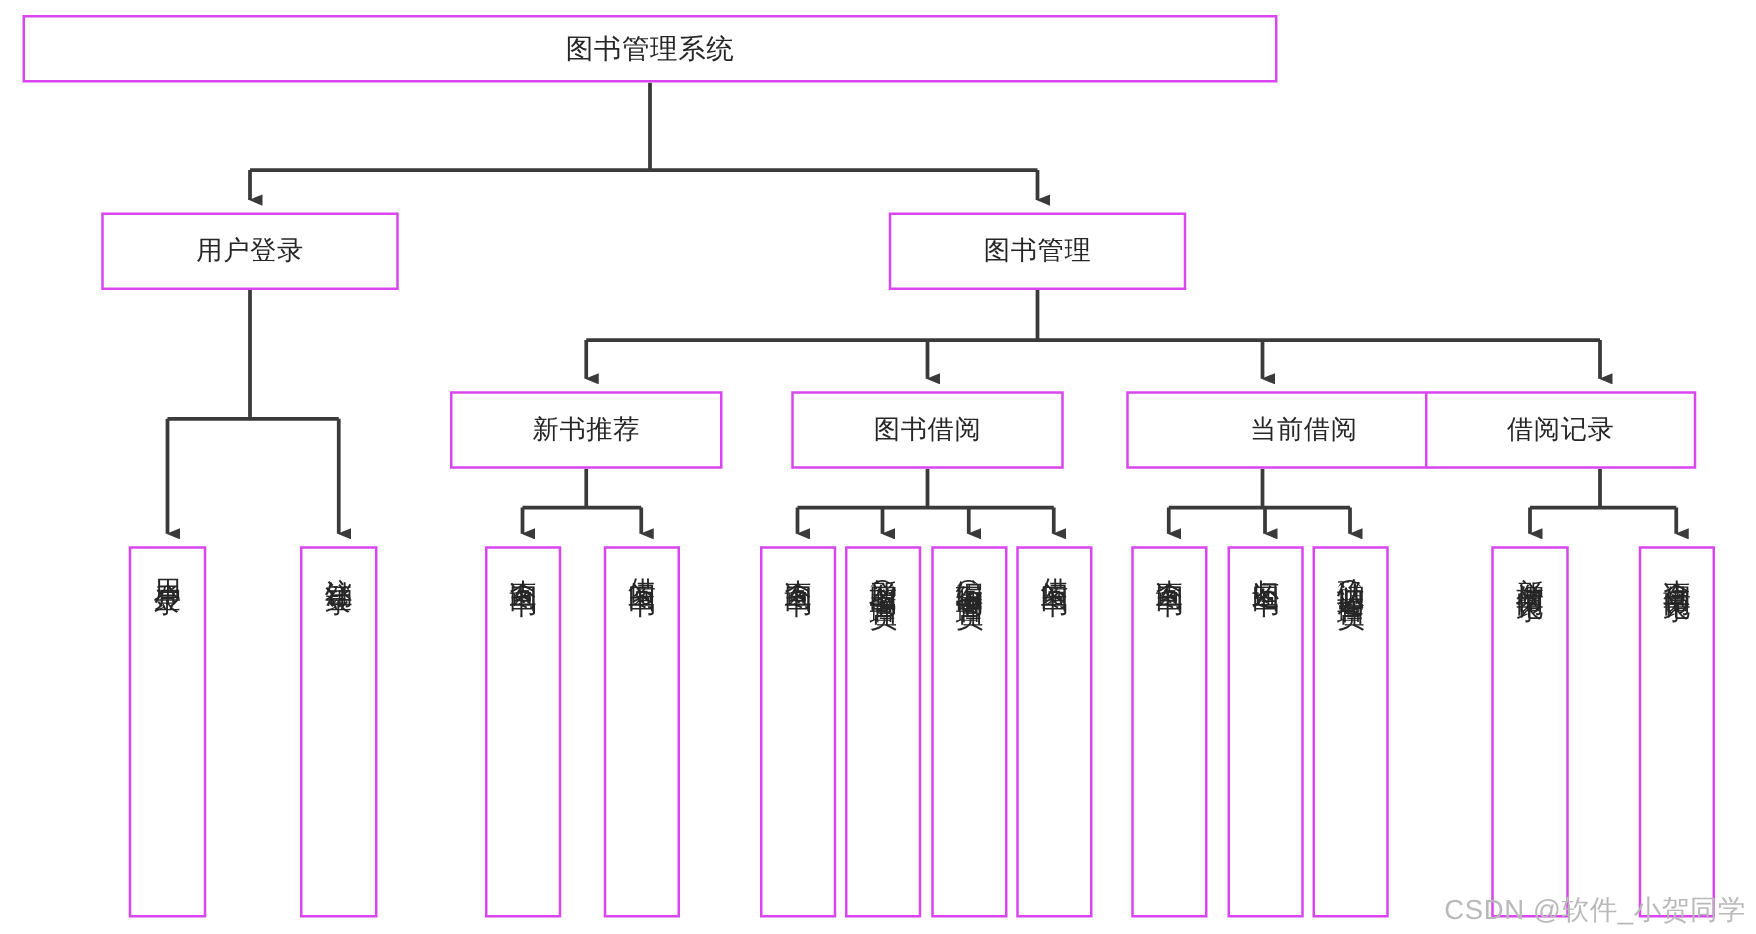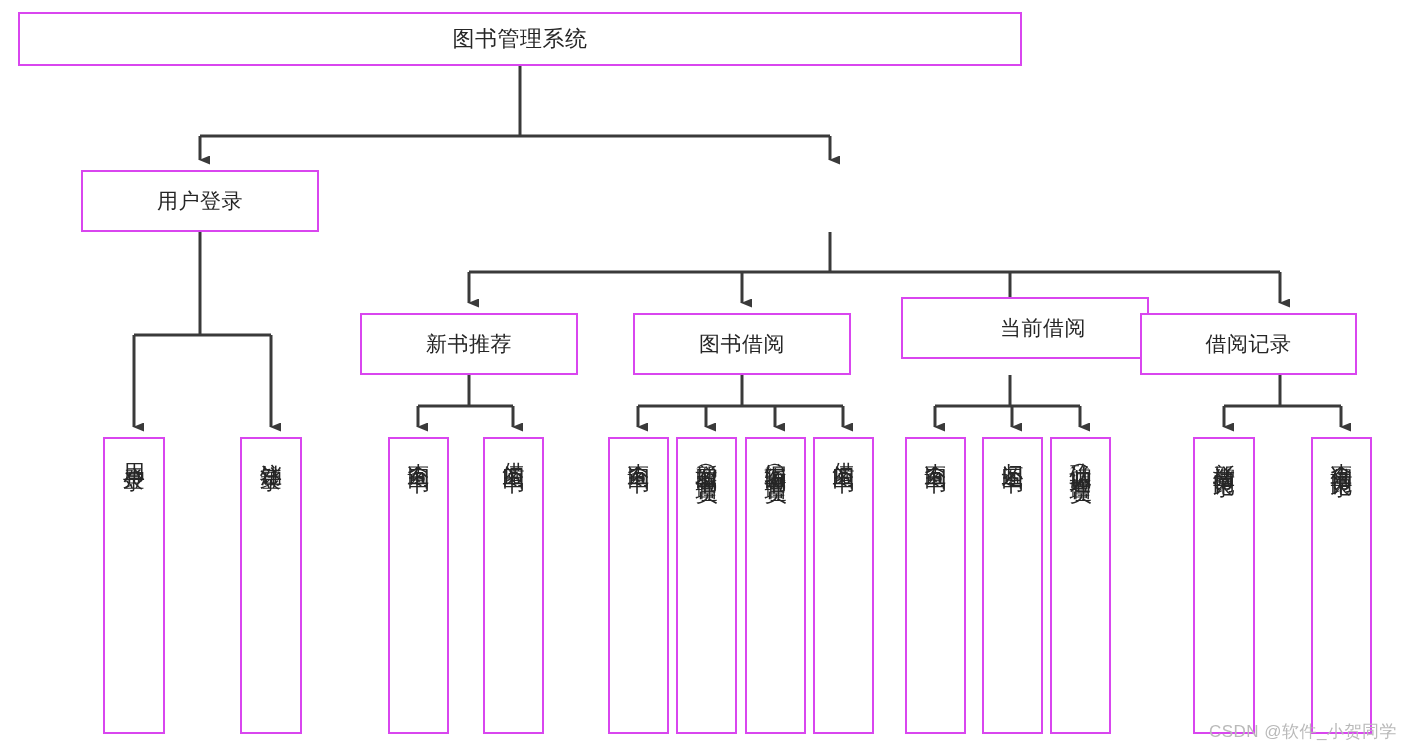--- a/index.html
+++ b/index.html
@@ -58,21 +58,21 @@
     left: 0;
     top: 0;
     width: 1405px;
     height: 747px;
     pointer-events: none;
   }
   #watermark {
     position: absolute;
     right: 8px;
     bottom: 4px;
-    font-size: 17px;
+    font-size: 22px;
     color: #b9b9b9;
     white-space: nowrap;
     letter-spacing: 0.5px;
   }
 </style>
 </head>
 <body>
 
 <div id="diagram-root">
 
@@ -126,28 +126,31 @@
     </g>
   </svg>
 
   <div class="node horizontal root" style="left:18px; top:12px; width:1004px; height:54px;">
     <span class="node-label">图书管理系统</span>
   </div>
 
   <div class="node horizontal" style="left:81px; top:170px; width:238px; height:62px;">
     <span class="node-label">用户登录</span>
   </div>
+  <div class="node horizontal" style="left:711px; top:170px; width:238px; height:62px;">
+    <span class="node-label">图书管理</span>
+  </div>
 
   <div class="node horizontal" style="left:360px; top:313px; width:218px; height:62px;align-items:center;">
     <span class="node-label">新书推荐</span>
   </div>
   <div class="node horizontal" style="left:633px; top:313px; width:218px; height:62px;">
     <span class="node-label">图书借阅</span>
   </div>
-  <div class="node horizontal" style="left:901px; top:297px; width:248px; height:62px;padding-left:36px;">
+  <div class="node horizontal" style="left:901px; top:313px; width:248px; height:62px;padding-left:36px;">
     <span class="node-label">当前借阅</span>
   </div>
   <div class="node horizontal" style="left:1140px; top:313px; width:217px; height:62px;">
     <span class="node-label">借阅记录</span>
   </div>
 
   <div class="node vertical" style="left:103px; top:437px; width:62px; height:297px;">
     <span class="node-label">用户登录</span>
   </div>
   <div class="node vertical" style="left:240px; top:437px; width:62px; height:297px;">

